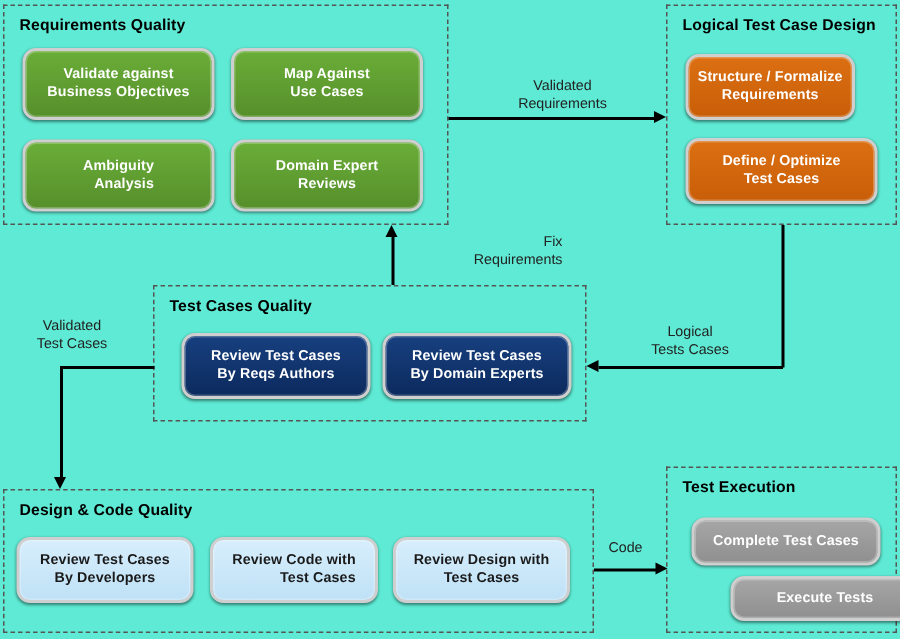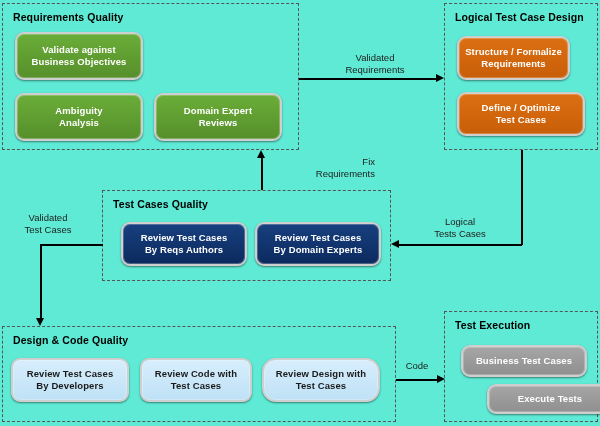--- a/index.html
+++ b/index.html
@@ -49,22 +49,26 @@
 
 <div id="stage">
 
   <div class="group" style="left:2px;top:3px;width:297px;height:147px;">
     <div class="g-title">Requirements Quality</div>
   </div>
   <div class="box green" style="left:15px;top:32px;width:128px;height:48px;">
     <span style="white-space: pre-line;">Validate against
 Business Objectives</span>
   </div>
+  <div class="box green" style="left:154px;top:32px;width:128px;height:48px;">
+    <span style="white-space: pre-line;">Map Against
+Use Cases</span>
+  </div>
   <div class="box green" style="left:15px;top:93px;width:128px;height:48px;">
-    <span style="white-space: pre-line;">Ambiguity
+    <span style="white-space: pre-line; text-align: right;">Ambiguity
 Analysis</span>
   </div>
   <div class="box green" style="left:154px;top:93px;width:128px;height:48px;">
     <span style="white-space: pre-line;">Domain Expert
 Reviews</span>
   </div>
 
   <div class="group" style="left:444px;top:3px;width:154px;height:147px;">
     <div class="g-title">Logical Test Case Design</div>
   </div>
@@ -89,34 +93,34 @@
 By Domain Experts</span>
   </div>
 
   <div class="group" style="left:2px;top:326px;width:394px;height:96px;">
     <div class="g-title">Design &amp; Code Quality</div>
   </div>
   <div class="box lblue" style="left:11px;top:358px;width:118px;height:44px;">
     <span style="white-space: pre-line;">Review Test Cases
 By Developers</span>
   </div>
-  <div class="box lblue" style="left:140px;top:358px;width:112px;height:44px;">
+  <div class="box lblue" style="left:140px;top:358px;width:112px;height:44px;text-align:right;">
     <span style="white-space: pre-line;">Review Code with
 Test Cases</span>
   </div>
-  <div class="box lblue" style="left:262px;top:358px;width:118px;height:44px;border-radius:14px;">
+  <div class="box lblue" style="left:262px;top:358px;width:118px;height:44px;">
     <span style="white-space: pre-line;">Review Design with
 Test Cases</span>
   </div>
 
   <div class="group" style="left:444px;top:311px;width:154px;height:111px;">
     <div class="g-title">Test Execution</div>
   </div>
   <div class="box gray" style="left:461px;top:345px;width:126px;height:32px;">
-    <span style="white-space: pre-line;">Business Test Cases</span>
+    <span style="white-space: pre-line;">Complete Test Cases</span>
   </div>
   <div class="box gray" style="left:487px;top:384px;width:126px;height:30px;">
     <span style="white-space: pre-line;">Execute Tests</span>
   </div>
 
   <div class="hline" style="left:299px;top:78px;width:138px;"></div>
   <div class="arrow right" style="left:436px;top:74px;"></div>
   <div class="elabel" style="left: 320px; top: 52px; width: 110px; white-space: pre-line;">Validated
 Requirements</div>
 

